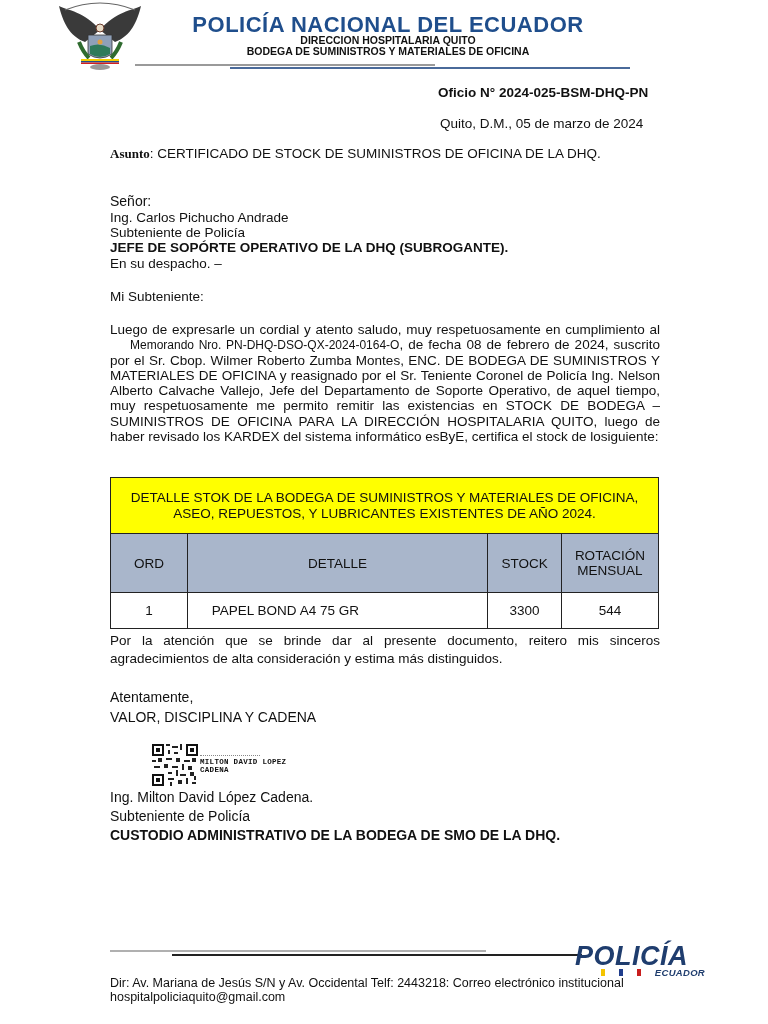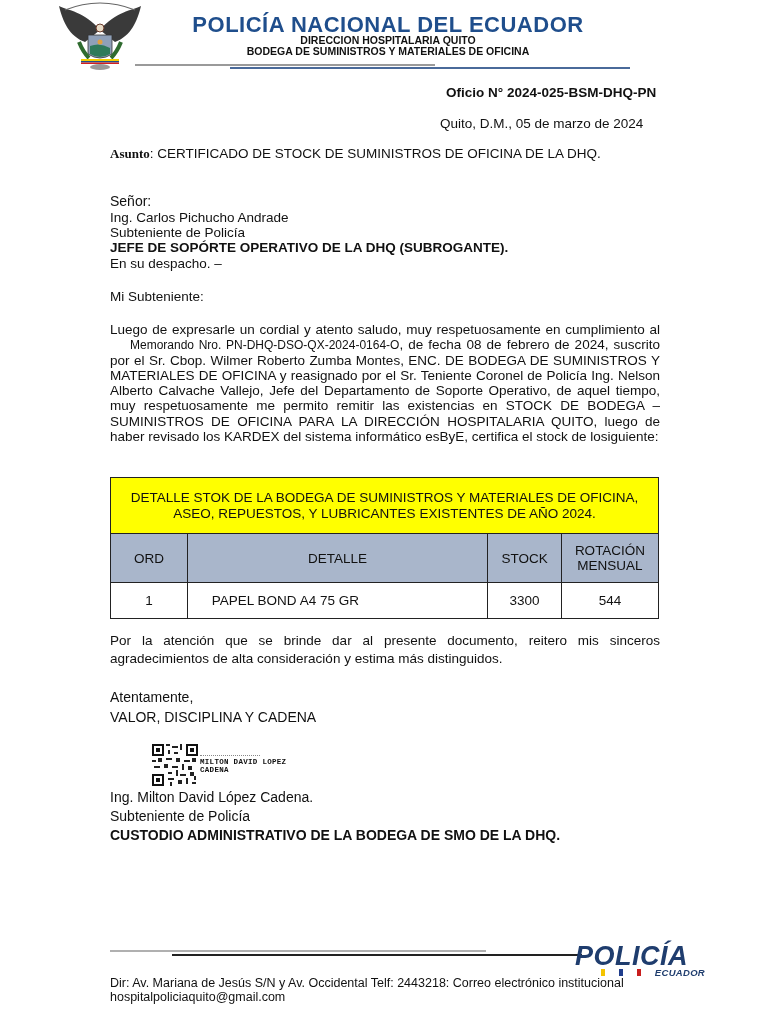--- a/index.html
+++ b/index.html
@@ -9,37 +9,37 @@
   .abs { position:absolute; }
 
   
   .crest { left:55px; top:2px; width:90px; height:70px; }
   .hdr-title { left:148px; top:12px; width:480px; font-size:22px; font-weight:bold; color:#1f4e8c; letter-spacing:0.5px; white-space:nowrap; text-align:center; }
   .hdr-sub1 { left:148px; top:34px; width:480px; font-size:10.5px; font-weight:bold; text-align:center; }
   .hdr-sub2 { left:148px; top:45px; width:480px; font-size:10.5px; font-weight:bold; text-align:center; }
   .hdr-line1 { left:135px; top:64px; width:300px; height:2px; background:#9a9a9a; }
   .hdr-line2 { left:230px; top:67px; width:400px; height:2px; background:#4a6a9a; }
 
-  .oficio { left:438px; top:85px; font-size:13.5px; font-weight:bold; white-space:nowrap;margin-left:8px; }
+  .oficio { left:438px; top:85px; font-size:13.5px; font-weight:bold; white-space:nowrap; }
   .fecha { left:440px; top:116px; font-size:13.5px; white-space:nowrap; }
 
   .asunto { left:110px; top:146px; font-size:13.5px; white-space:nowrap; }
   .asunto-label { font-family:"Liberation Serif", serif; font-weight:bold; font-size:13px; }
 
   .txt { left:110px; font-size:13.5px; white-space:nowrap; line-height:15px; }
   .bold { font-weight:bold; }
 
   .para { left:110px; top:322px; width:550px; font-size:13.5px; line-height:15.1px; text-align:justify; }
   .para .small { font-size:12px;margin-left:20px; }
 
   
   .tbl { left:110px; top:477px; width:549px; border-collapse:collapse; font-size:13.5px; }
   .tbl td { border:1.5px solid #222; text-align:center; vertical-align:middle; }
   .tbl .title-cell { background:#ffff00; height:56px; line-height:16px; padding:11px 4px; }
-  .tbl .head-cell { background:#a9b6cb; height:49px; line-height:15px; }
+  .tbl .head-cell { background:#a9b6cb; height:59px; line-height:15px; }
   .tbl .data-cell { background:#fff; height:36px; }
   .tbl .left { text-align:left; padding-left:24px; }
 
   .closing { left:110px; top:632px; width:550px; font-size:13.5px; line-height:18px; text-align:justify; }
 
   .qr { left:152px; top:744px; width:46px; height:42px; }
   .sig-text { left:200px; top:758px; font-family:"Liberation Mono", monospace; font-size:7.5px; font-weight:bold; line-height:8px; letter-spacing:0.3px; }
   .sig-dots { left:200px; top:755px; width:60px; height:1px; border-top:1px dotted #888; }
 
   .foot-line1 { left:110px; top:950px; width:376px; height:1.5px; background:#b0b0b0; }

